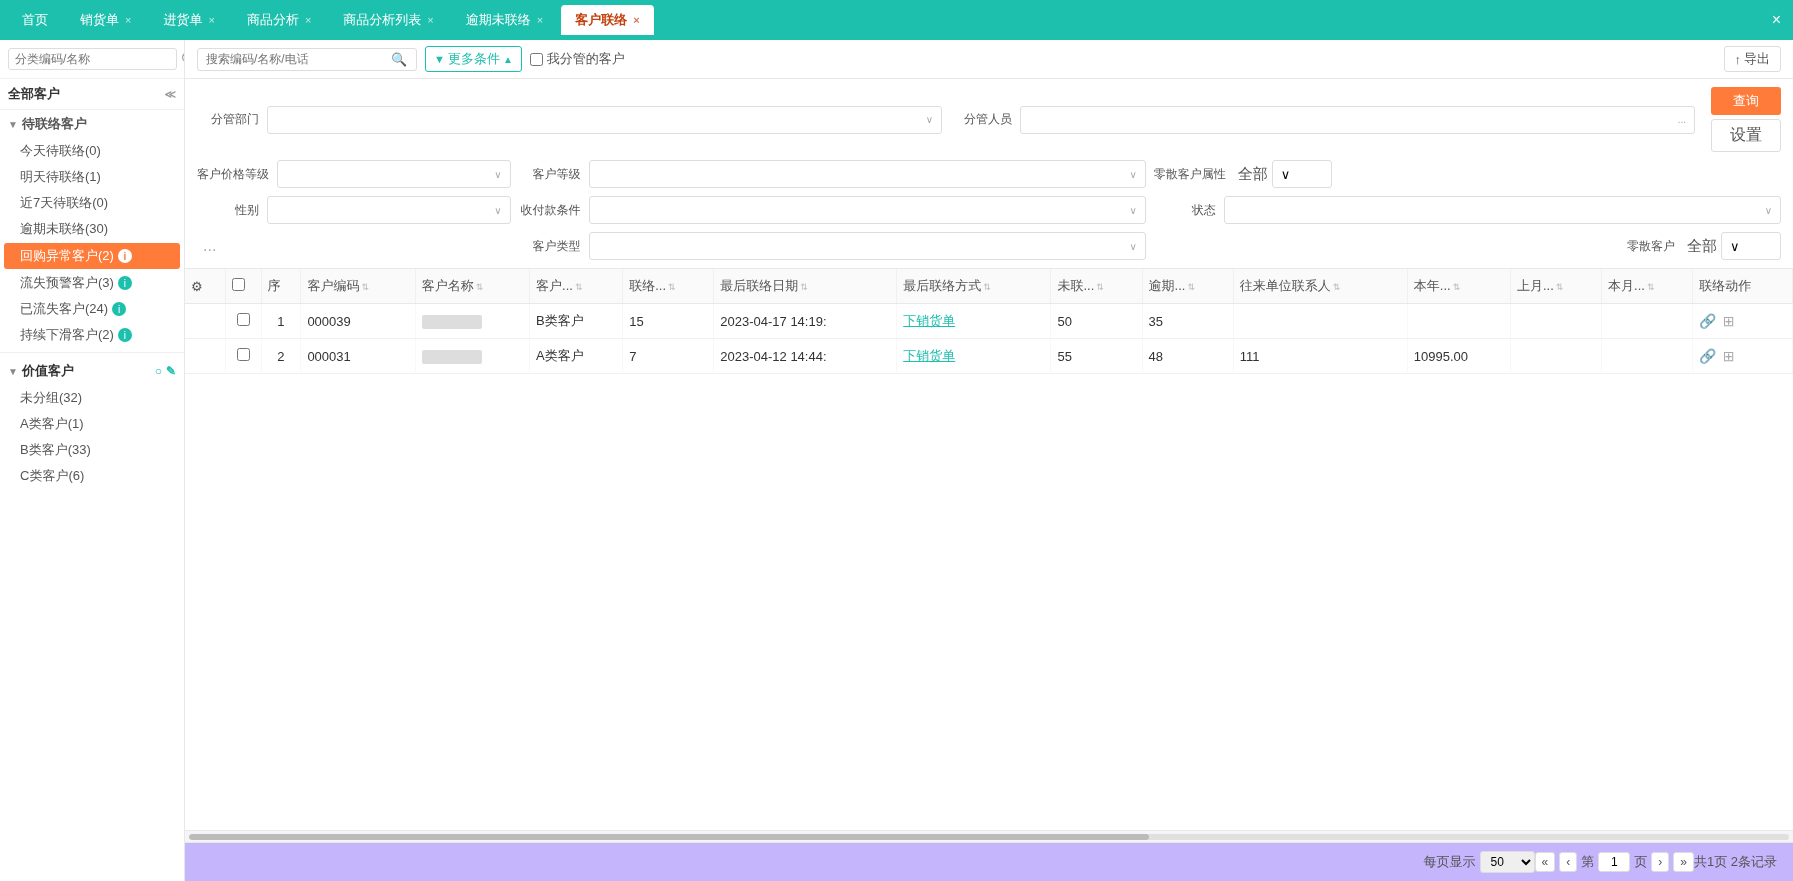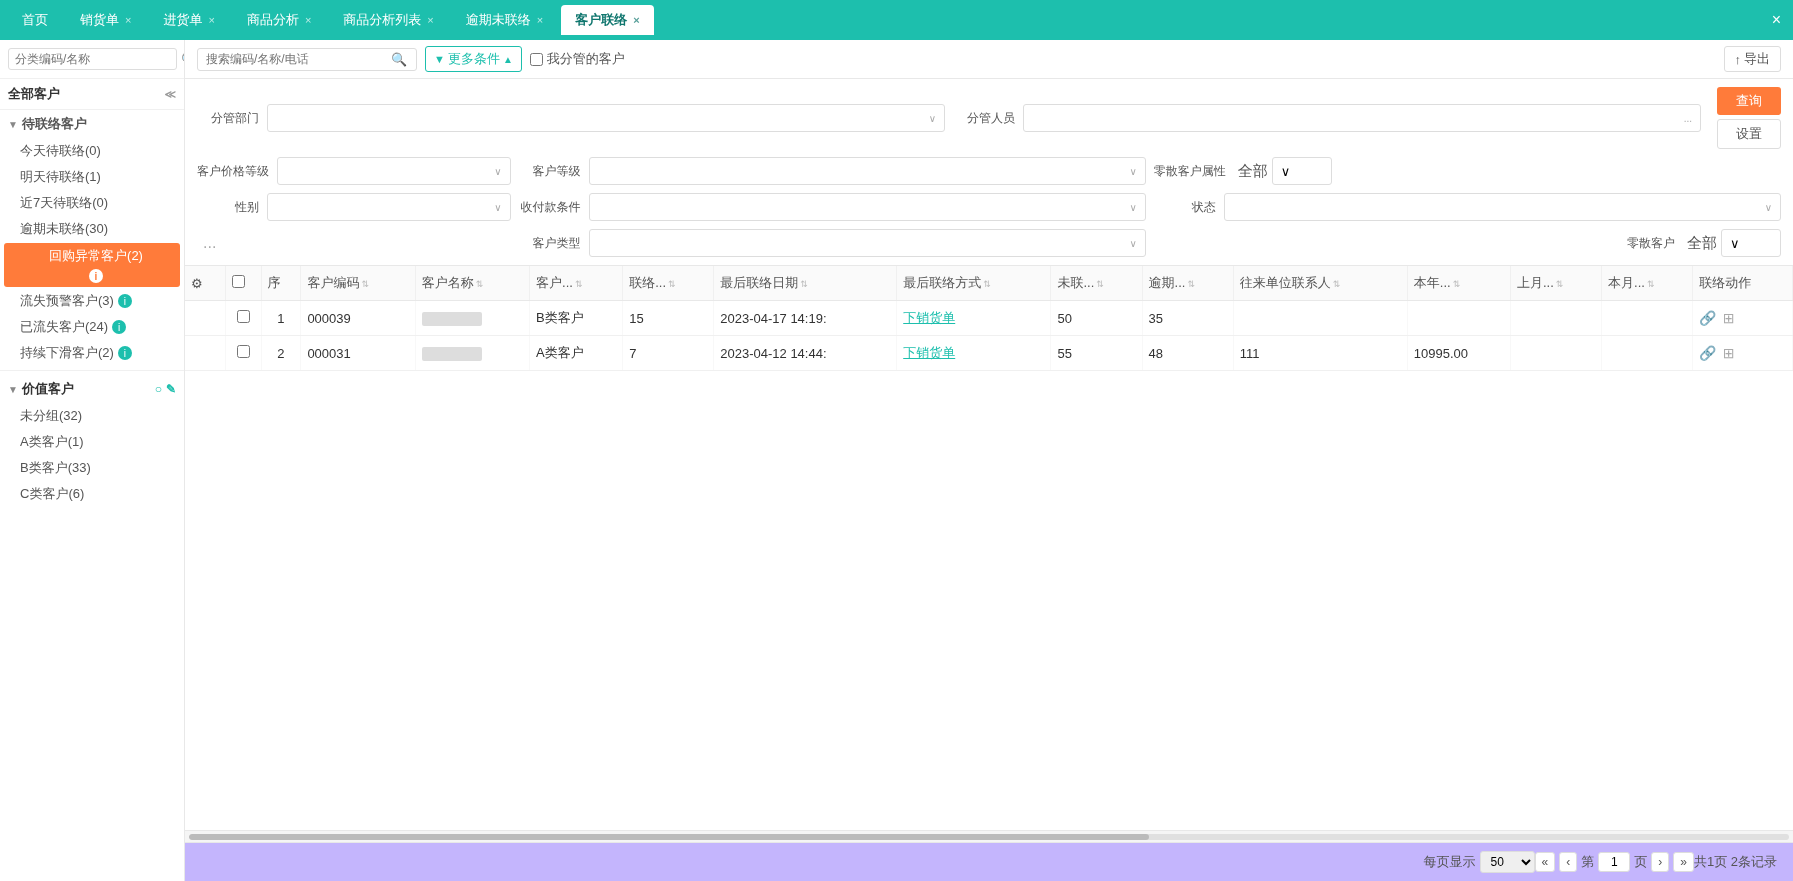--- a/index.html
+++ b/index.html
@@ -21,21 +21,21 @@
       border-radius: 4px 4px 0 0;
       cursor: pointer;
       white-space: nowrap;
       font-size: 13px;
       display: flex;
       align-items: center;
       gap: 4px;
     }
     .nav-item.active {
       background: #fff;
-      color: #0f766e;
+      color: #c2410c;
       font-weight: bold;
     }
     .nav-item .close-x {
       font-size: 11px;
       opacity: 0.7;
       margin-left: 2px;
     }
     .nav-close-btn {
       position: absolute;
       right: 12px;
@@ -246,21 +246,21 @@
       font-size: 13px;
       white-space: nowrap;
     }
     .btn-settings {
       background: #fff;
       color: #555;
       border: 1px solid #ddd;
       border-radius: 3px;
       padding: 5px 18px;
       cursor: pointer;
-      font-size: 13px;
+      font-size: 16px;
       white-space: nowrap;
     }
     .filter-dots {
       color: #aaa;
       cursor: pointer;
       font-size: 16px;
       padding: 0 6px;
     }
     .inline-label {
       color: #555;
@@ -481,21 +481,21 @@
 
     <div class="sidebar-group-title">
       <span class="arrow">▼</span>
       <span>待联络客户</span>
     </div>
     <div class="sidebar-item">今天待联络(0)</div>
     <div class="sidebar-item">明天待联络(1)</div>
     <div class="sidebar-item">近7天待联络(0)</div>
     <div class="sidebar-item">逾期未联络(30)</div>
 
-    <div class="sidebar-item active-orange" style="display:flex;align-items:center;gap:4px;flex-direction:column;">
+    <div class="sidebar-item active-orange" style="display:flex;align-items:center;gap:4px;">
       <span>回购异常客户(2)</span>
       <span style="background:#fff;color:#ff7b3a;border-radius:50%;width:14px;height:14px;font-size:10px;display:inline-flex;align-items:center;justify-content:center;font-weight:bold;">i</span>
     </div>
 
     <div class="sidebar-item" style="display:flex;align-items:center;gap:4px;">
       <span>流失预警客户(3)</span>
       <span style="background:#1dbfad;color:#fff;border-radius:50%;width:14px;height:14px;font-size:10px;display:inline-flex;align-items:center;justify-content:center;">i</span>
     </div>
     <div class="sidebar-item" style="display:flex;align-items:center;gap:4px;">
       <span>已流失客户(24)</span>

